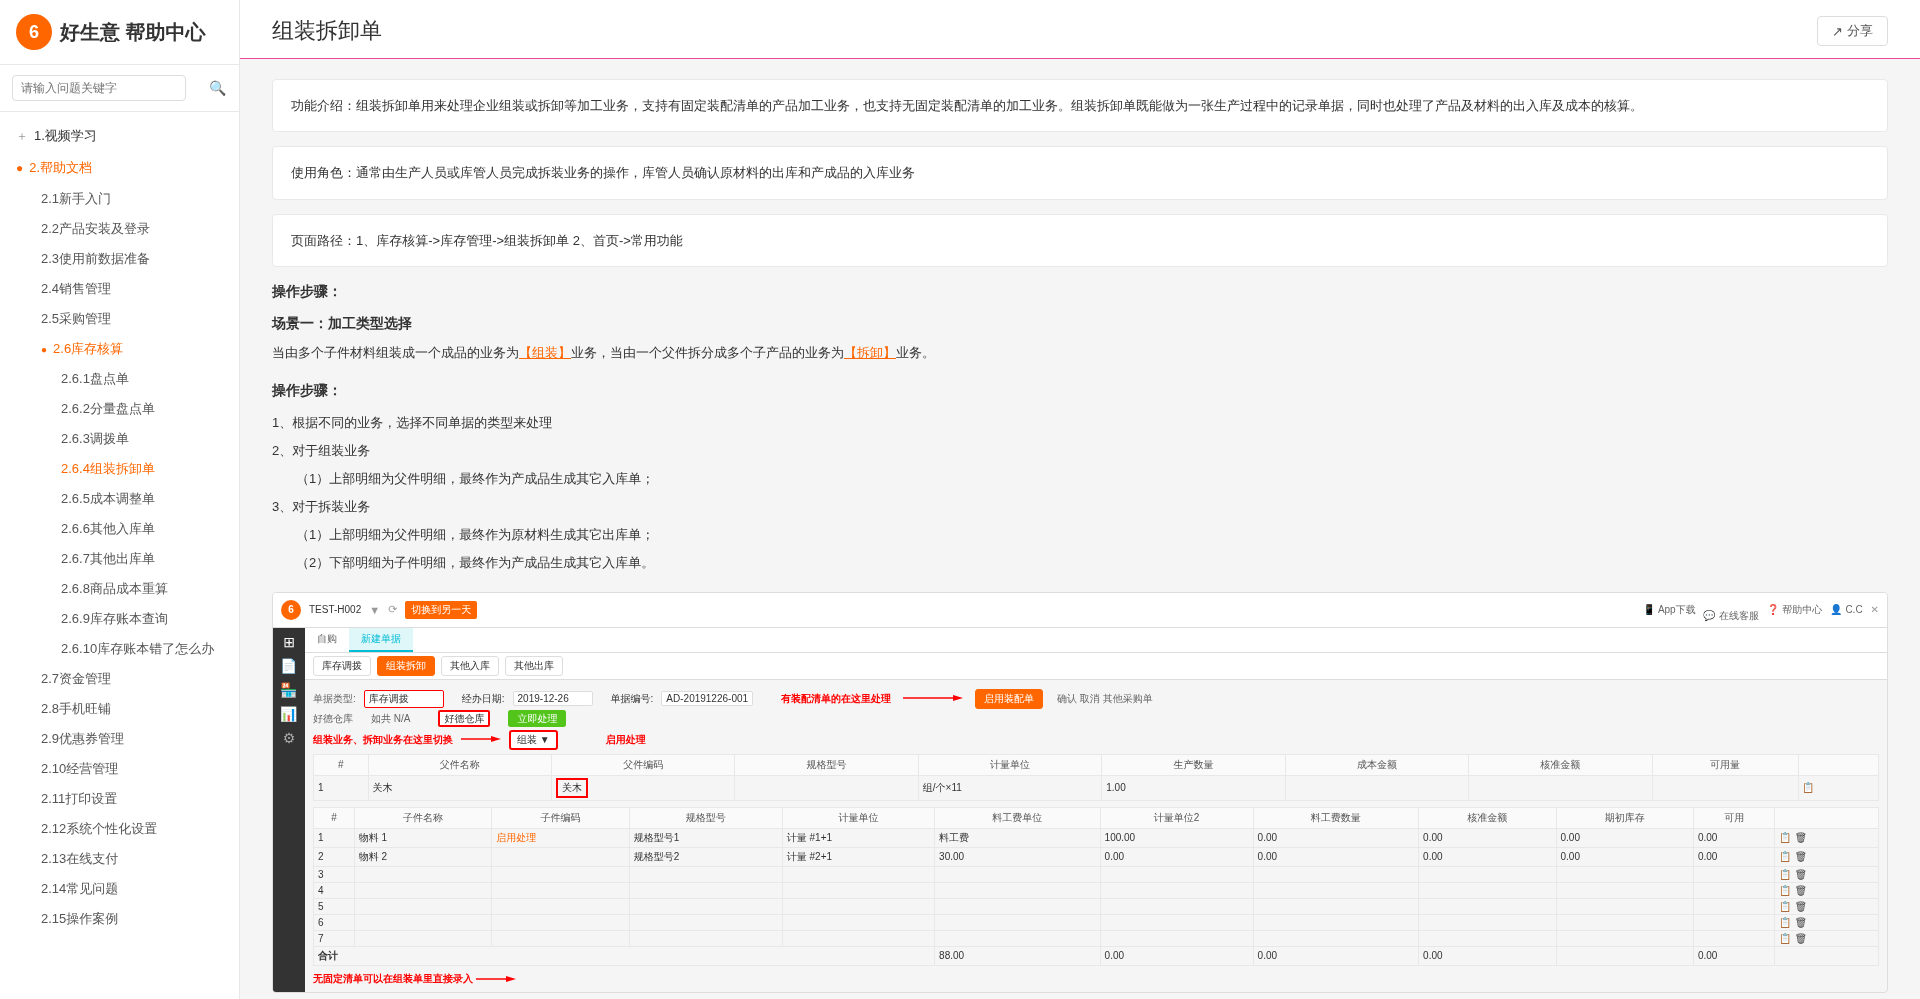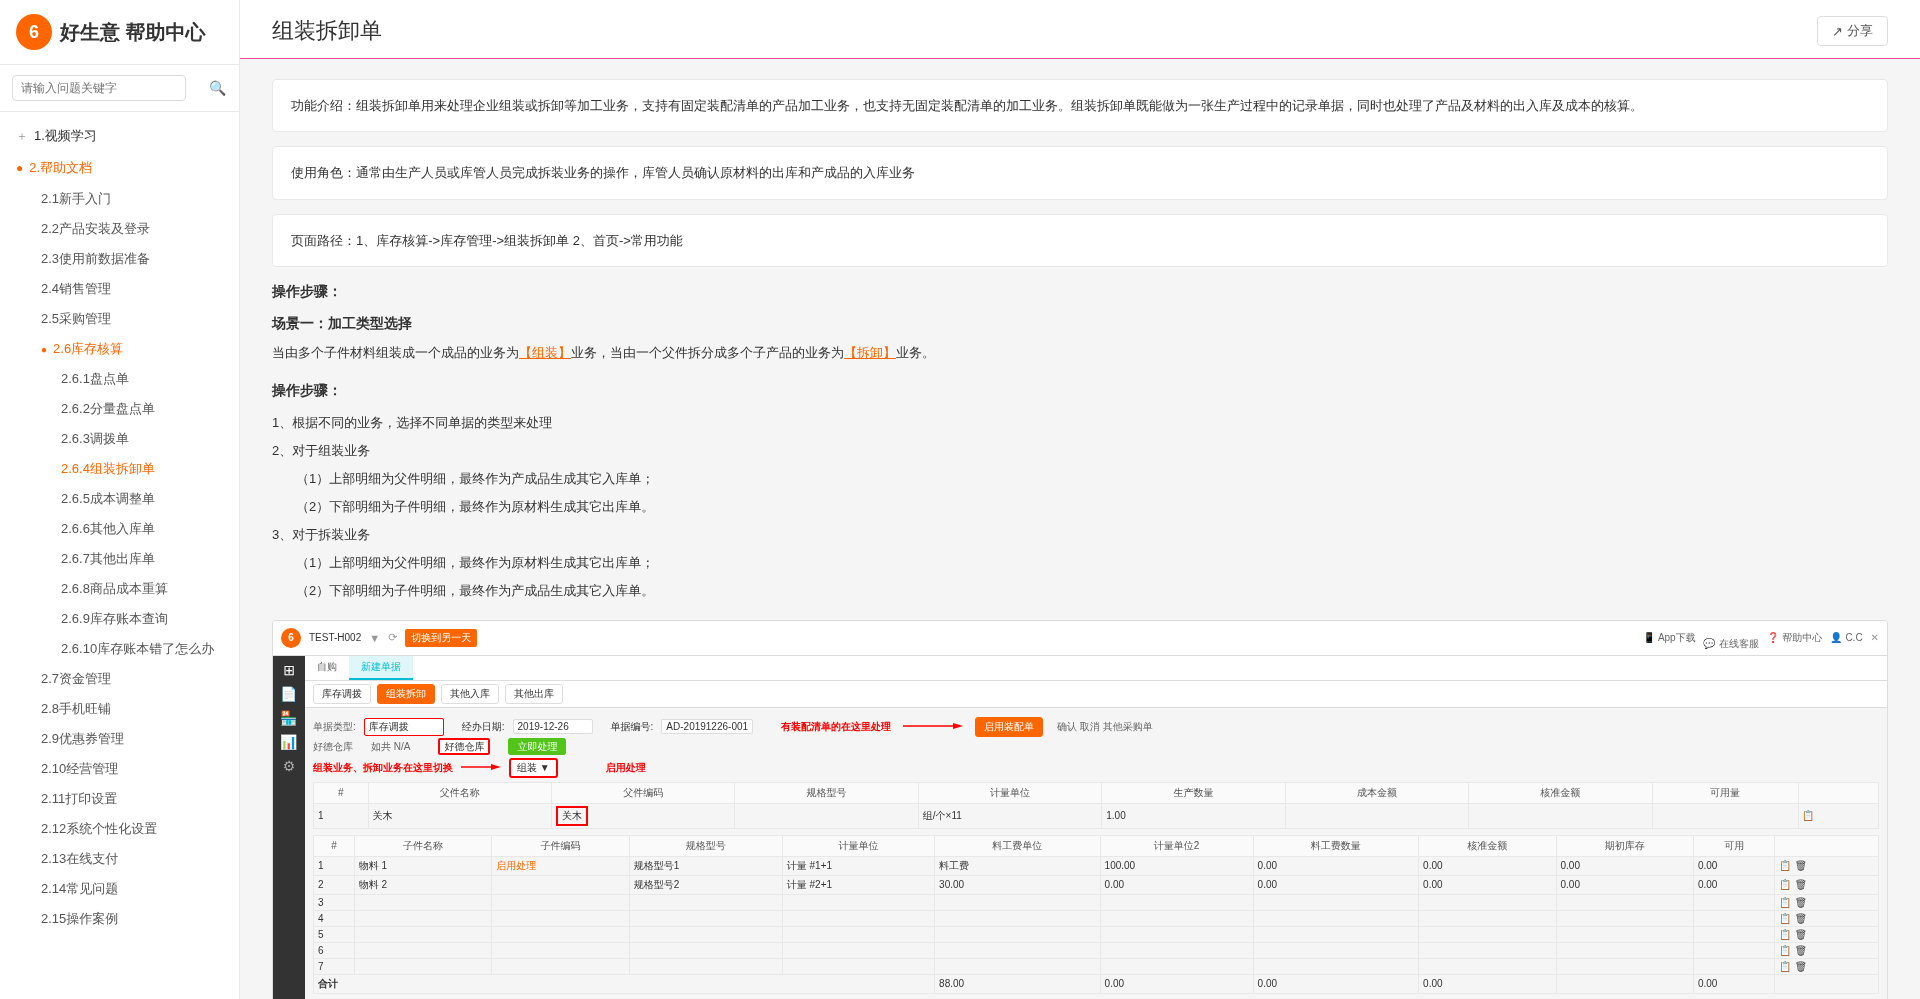--- a/index.html
+++ b/index.html
@@ -317,21 +317,20 @@
       当由多个子件材料组装成一个成品的业务为<span class="highlight">【组装】</span>业务，当由一个父件拆分成多个子产品的业务为<span class="highlight">【拆卸】</span>业务。
     </p>
 
     <div class="section-title">操作步骤：</div>
 
     <ul class="steps-list">
       <li>1、根据不同的业务，选择不同单据的类型来处理</li>
       <li>2、对于组装业务</li>
       <ul class="sub-steps">
         <li>（1）上部明细为父件明细，最终作为产成品生成其它入库单；</li>
-        <li>（2）下部明细为子件明细，最终作为原材料生成其它出库单。</li>
       </ul>
       <li>3、对于拆装业务</li>
       <ul class="sub-steps">
         <li>（1）上部明细为父件明细，最终作为原材料生成其它出库单；</li>
         <li>（2）下部明细为子件明细，最终作为产成品生成其它入库单。</li>
       </ul>
     </ul>
 
     <div class="fake-screenshot" style="margin-top:16px; position:relative;">
 

